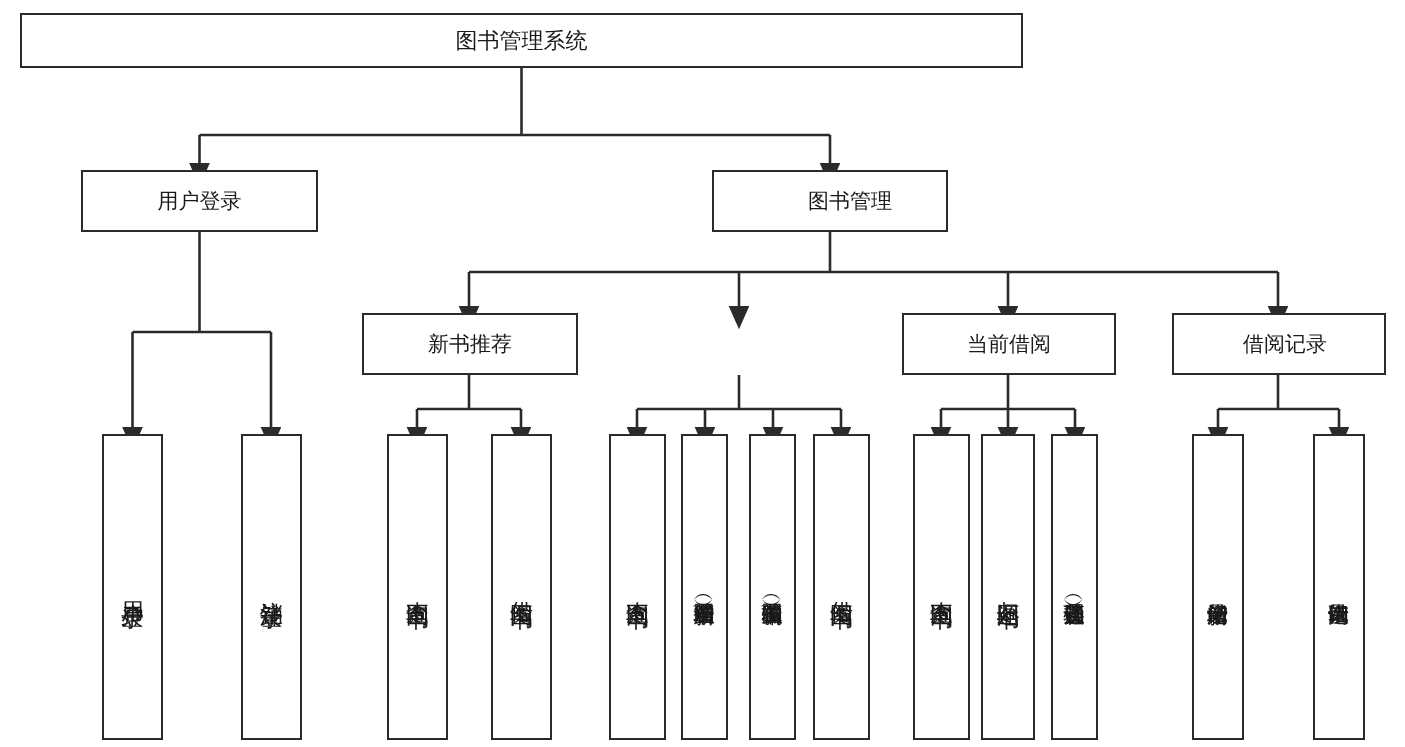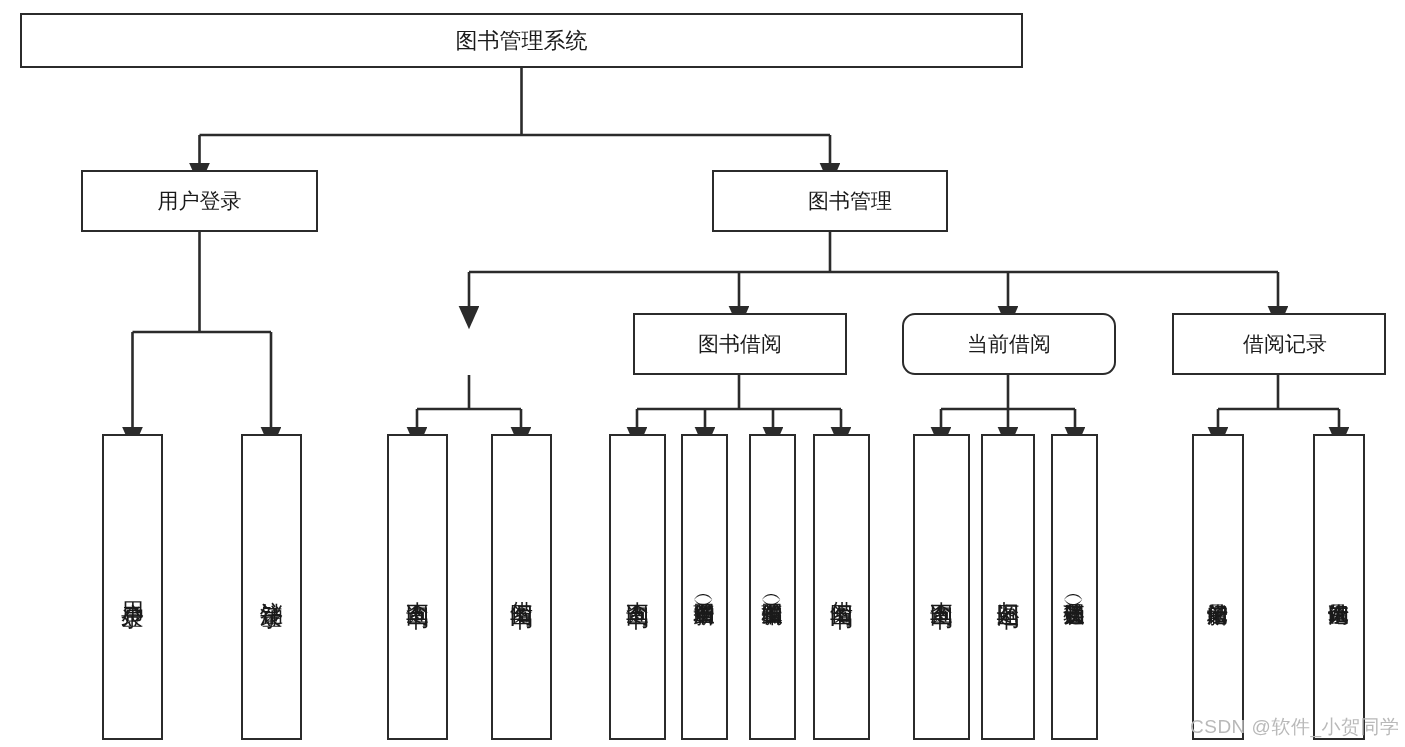--- a/index.html
+++ b/index.html
@@ -134,26 +134,26 @@
   </div>
 
   <div class="node horizontal" style="left:81px; top:170px; width:237px; height:62px;">
     <span class="node-label">用户登录</span>
   </div>
 
   <div class="node horizontal" style="left:712px; top:170px; width:236px; height:62px;padding-left:40px;">
     <span class="node-label">图书管理</span>
   </div>
 
-
-  <div class="node horizontal" style="left:633px; top:313px; width:214px; height:62px;">
-    <span class="node-label">图书借阅</span>
-  </div>
-
-  <div class="node horizontal" style="left:902px; top:313px; width:214px; height:62px;border-radius:13px;">
+  <div class="node horizontal" style="left:362px; top:313px; width:216px; height:62px;">
+    <span class="node-label">新书推荐</span>
+  </div>
+
+
+  <div class="node horizontal" style="left:902px; top:313px; width:214px; height:62px;">
     <span class="node-label">当前借阅</span>
   </div>
 
   <div class="node horizontal" style="left:1172px; top:313px; width:214px; height:62px;padding-left:12px;">
     <span class="node-label">借阅记录</span>
   </div>
 
   <div class="node vertical" style="left:102px; top:434px; width:61px; height:306px;">
     <span class="node-label">用户登录</span>
   </div>
@@ -199,17 +199,14 @@
   </div>
 
   <div class="node vertical tight" style="left:1192px; top:434px; width:52px; height:306px;">
     <span class="node-label">新增借阅记录</span>
   </div>
 
   <div class="node vertical tight" style="left:1313px; top:434px; width:52px; height:306px;">
     <span class="node-label">查询借阅记录</span>
   </div>
 
-  <div class="watermark" style="left:1190px; top:714px;">
-    <span>CSDN @软件_小贺同学</span>
-  </div>
 
 </div>
 
 </body></html>

